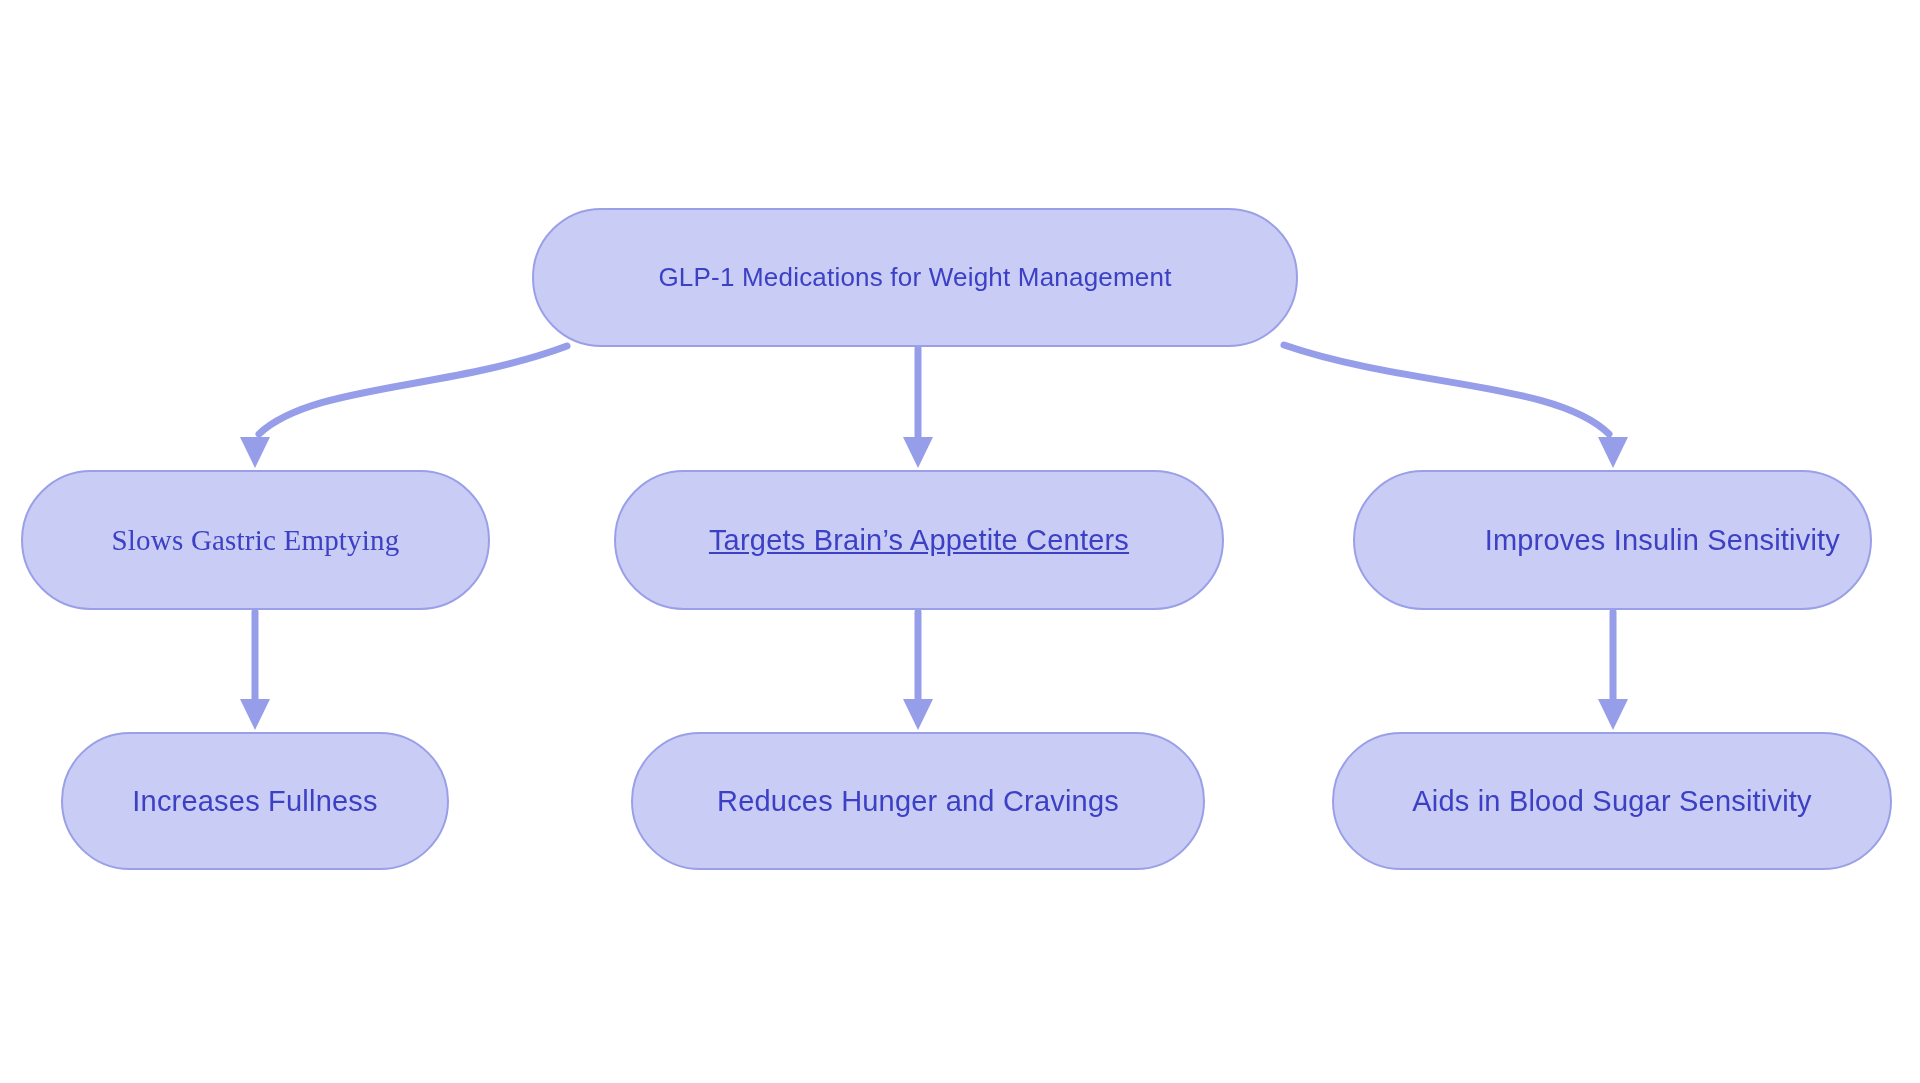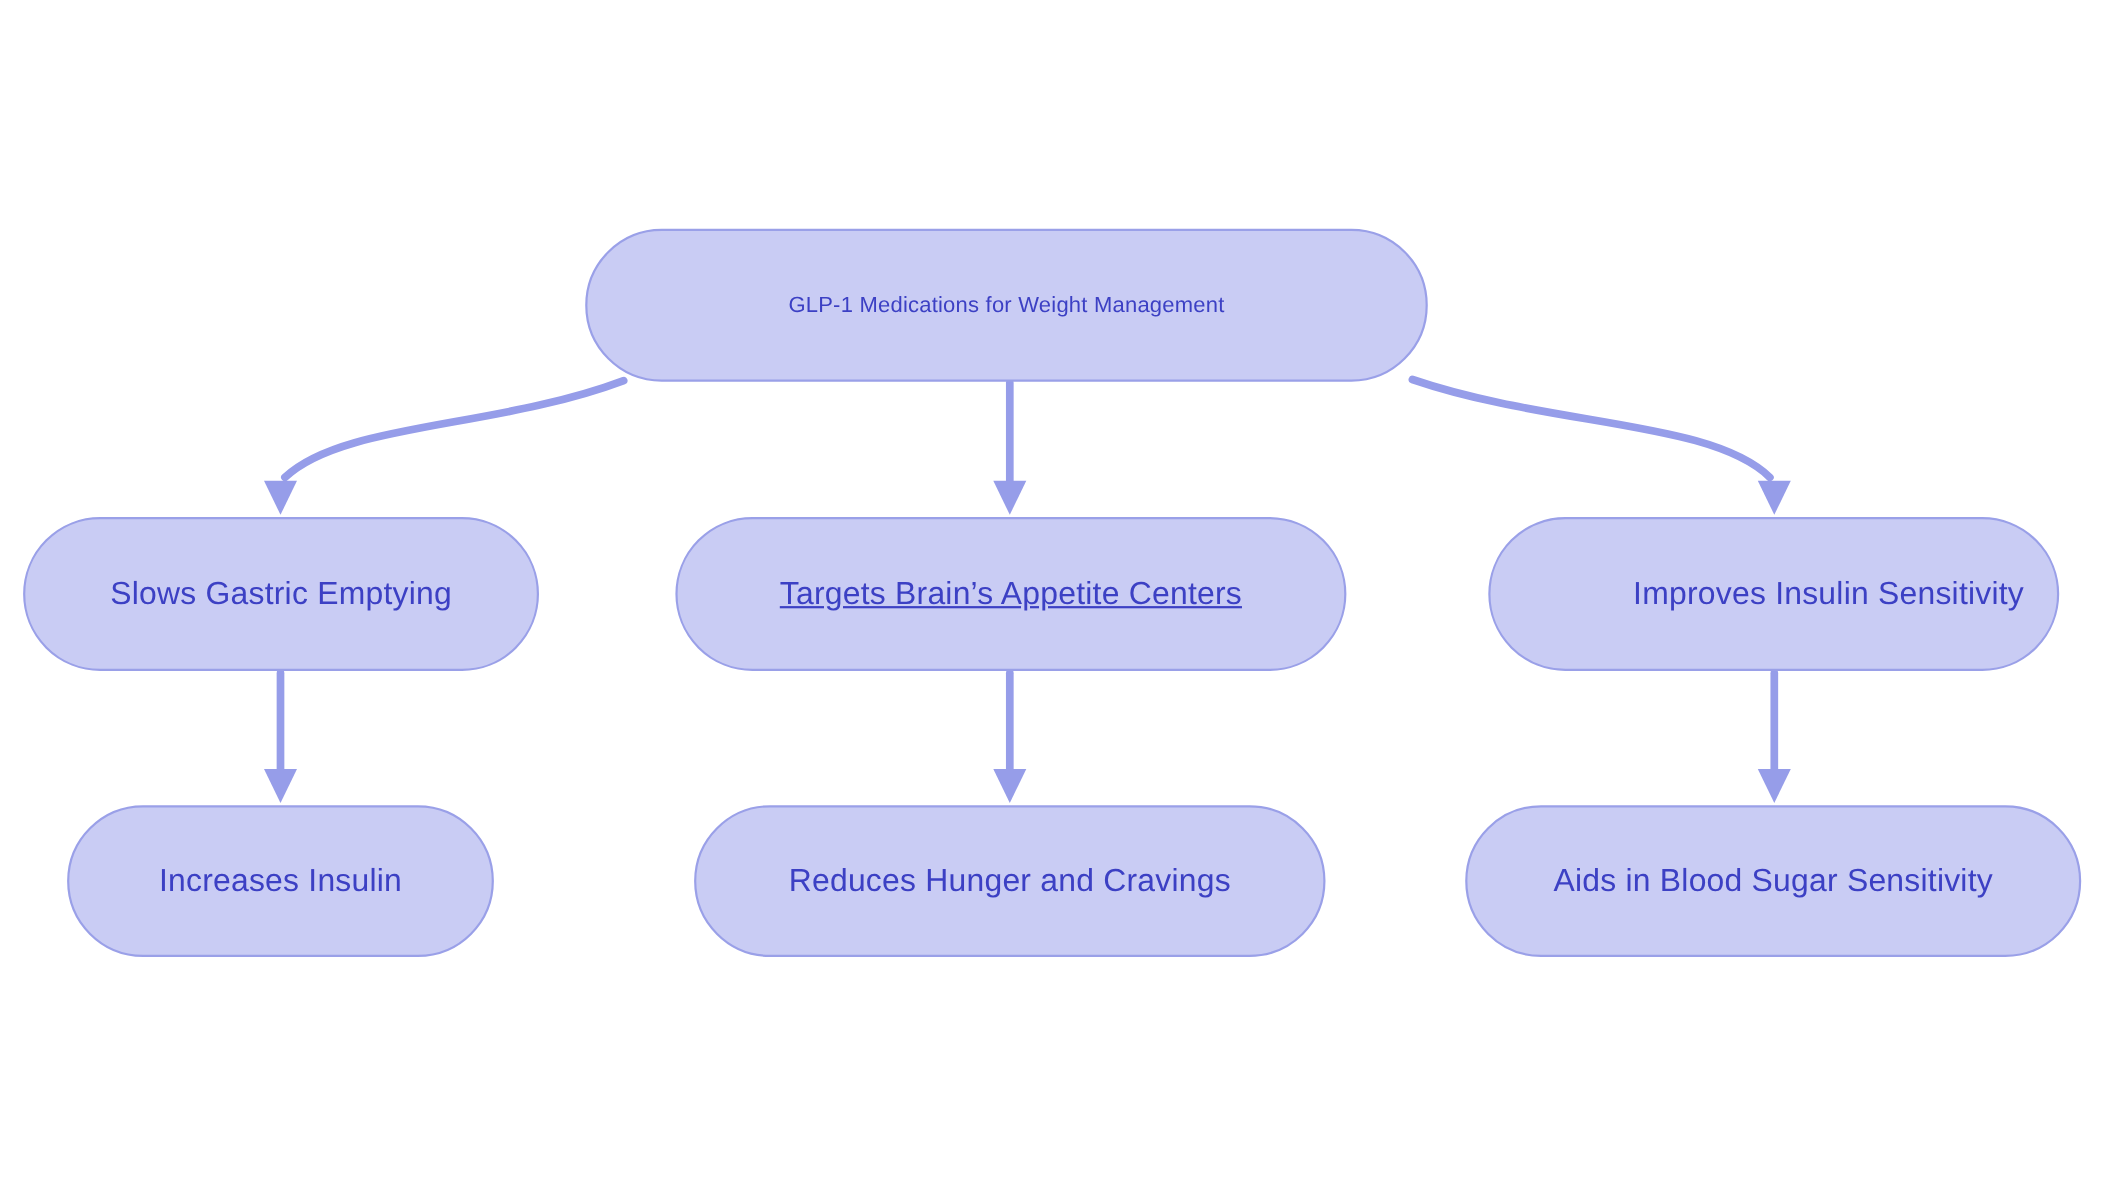--- a/index.html
+++ b/index.html
@@ -46,23 +46,23 @@
     background: var(--node-fill);
     border: 2px solid var(--node-border);
     border-radius: 70px;
     color: var(--text);
     font-size: 29px;
     letter-spacing: 0.2px;
     line-height: 1.2;
     padding: 0 30px;
   }
   
-  #node-root   { left: 532px;  top: 208px; width: 766px; height: 139px; font-size: 20px; }
+  #node-root   { left: 532px;  top: 208px; width: 766px; height: 139px; font-size: 26px; }
   
-  #node-l1-0   { left: 21px;   top: 470px; width: 469px; height: 140px; }
+  #node-l1-0   { left: 21px;   top: 470px; width: 469px; height: 140px; font-family: Liberation Serif, serif; }
   #node-l1-1   { left: 614px;  top: 470px; width: 610px; height: 140px; text-decoration: underline; }
   #node-l1-2   { left: 1353px; top: 470px; width: 519px; height: 140px; justify-content: flex-end; }
   
   #node-l2-0   { left: 61px;   top: 732px; width: 388px; height: 138px; }
   #node-l2-1   { left: 631px;  top: 732px; width: 574px; height: 138px; }
   #node-l2-2   { left: 1332px; top: 732px; width: 560px; height: 138px; }
 </style>
 </head>
 <body>
 
@@ -109,21 +109,21 @@
 
   <div class="node" id="node-l1-1">
     <span>Targets Brain’s Appetite Centers</span>
   </div>
 
   <div class="node" id="node-l1-2">
     <span>Improves Insulin Sensitivity</span>
   </div>
 
   <div class="node" id="node-l2-0">
-    <span>Increases Insulin</span>
+    <span>Increases Fullness</span>
   </div>
 
   <div class="node" id="node-l2-1">
     <span>Reduces Hunger and Cravings</span>
   </div>
 
   <div class="node" id="node-l2-2">
     <span>Aids in Blood Sugar Sensitivity</span>
   </div>
 

